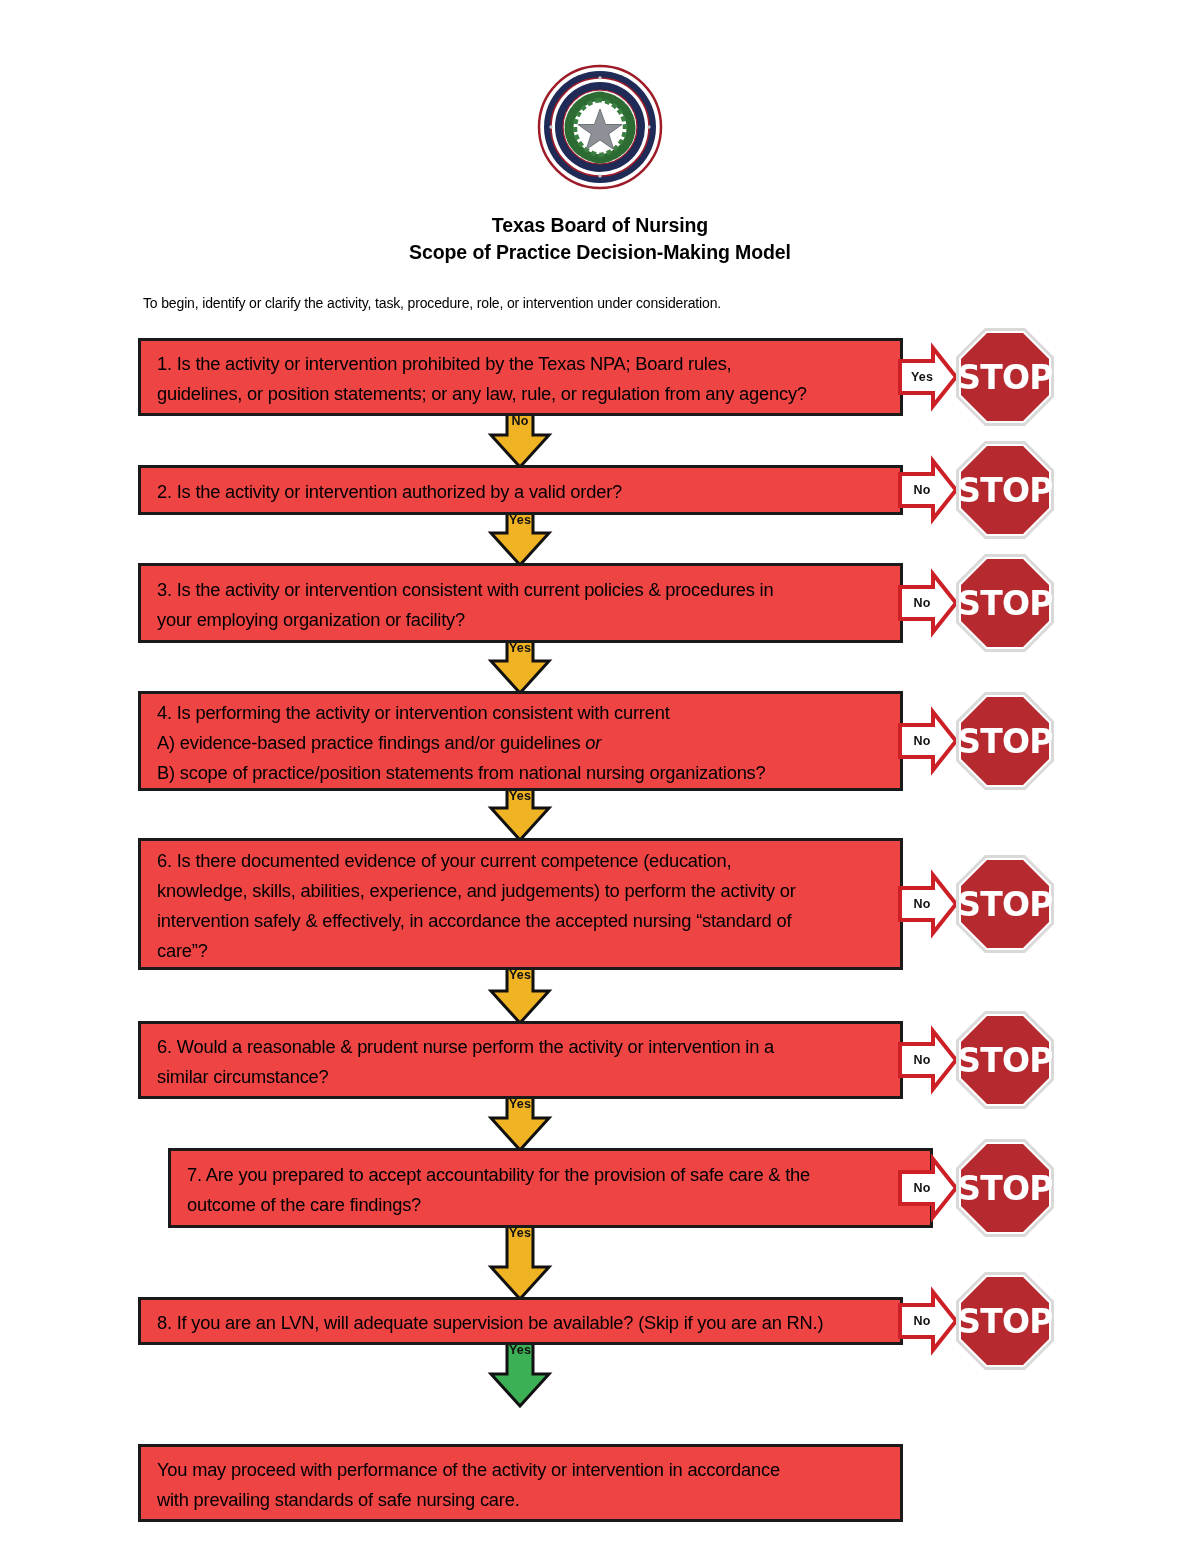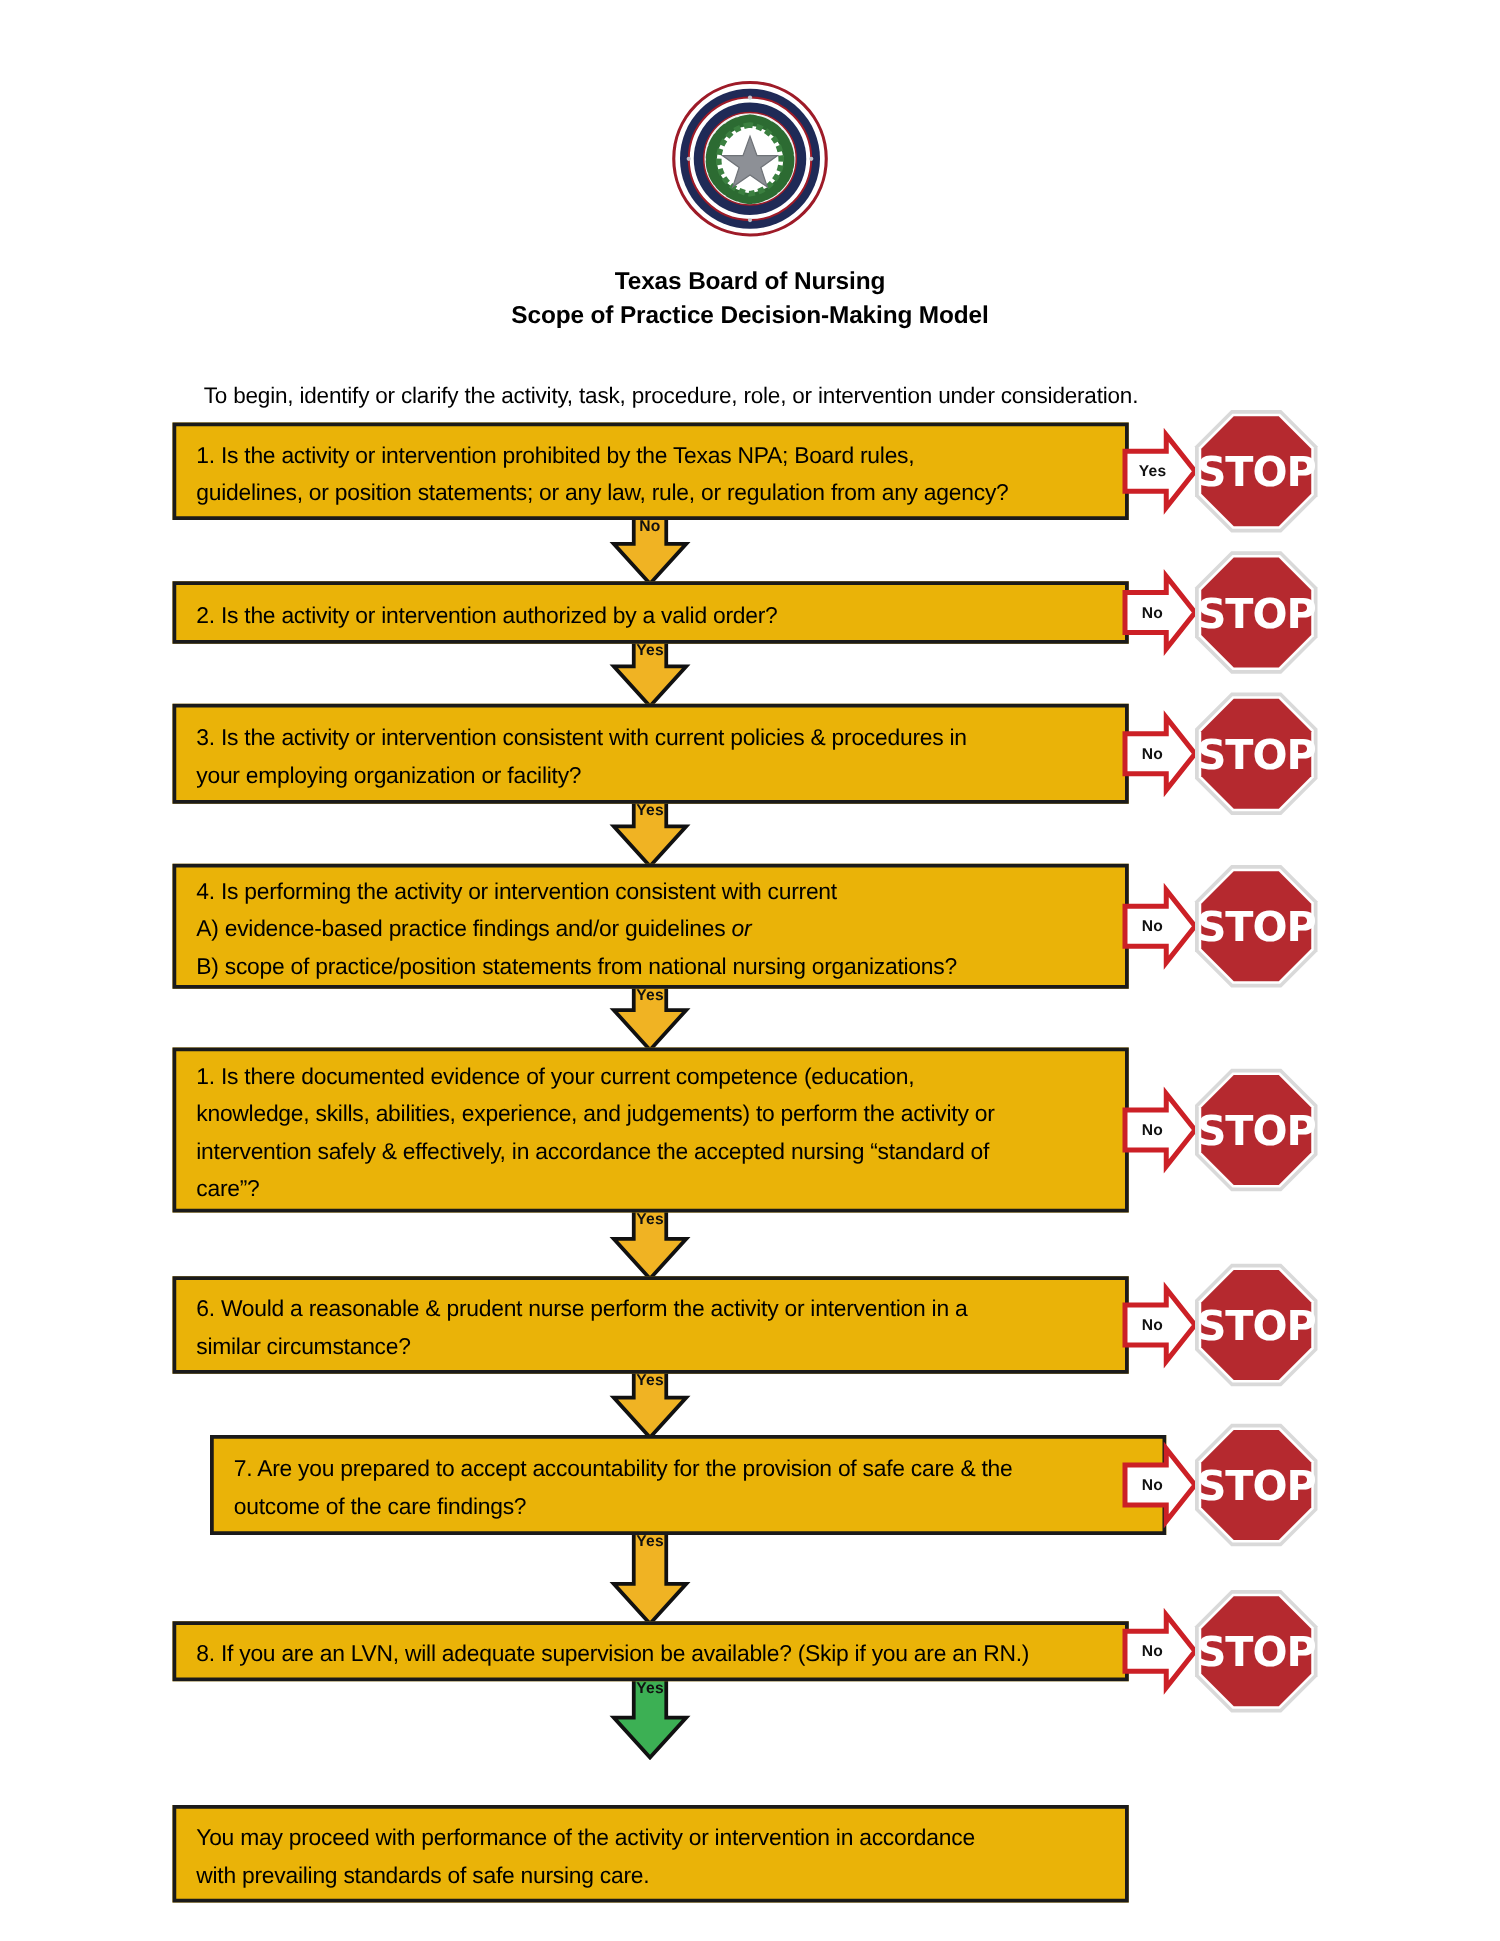--- a/index.html
+++ b/index.html
@@ -46,42 +46,41 @@
     font-size: 19.5px;
     font-weight: bold;
     line-height: 27px;
     letter-spacing: -0.1px;
   }
 
   
   .intro {
     position: absolute;
     left: 143px;
-    top: 304px;
-    font-size: 18px;
+    top: 291px;
+    font-size: 14px;
     line-height: 24px;
     letter-spacing: -0.15px;
     white-space: nowrap;
-    margin-left: 20px;
   }
 
   
   .flow {
     position: absolute;
     left: 0;
     top: 0;
     width: 1200px;
   }
   .qbox {
     position: absolute;
     left: 138px;
     width: 765px;
     box-sizing: border-box;
     border: 3px solid #1a1a1a;
-    background: #eab308;
+    background: #ef4444;
     display: flex;
     align-items: center;
     padding: 4px 14px 0 16px;
     z-index: 4;
   }
   .qtext {
     font-size: 18.3px;
     line-height: 30px;
     letter-spacing: -0.2px;
     color: #000;
@@ -314,21 +313,21 @@
         </div>
       </div>
       <div class="darrow" style="top: 787px; height: 55px;">
         <svg viewBox="0 0 66 55" width="66" height="55" preserveAspectRatio="none">
           <polygon points="20,0 46,0 46,21 62,21 33,53 4,21 20,21" fill="#f0b323" stroke="#111111" stroke-width="3" stroke-linejoin="miter"></polygon>
         </svg>
         <div class="dlabel">Yes</div>
       </div>
       <div class="qbox" style="top: 838px; height: 132px;">
         <div class="qtext">
-          <div>1. Is there documented evidence of your current competence (education,</div>
+          <div>6. Is there documented evidence of your current competence (education,</div>
           <div>knowledge, skills, abilities, experience, and judgements) to perform the activity or</div>
           <div>intervention safely &amp; effectively, in accordance the accepted nursing “standard of</div>
           <div>care”?</div>
         </div>
       </div>
       <div class="branch" style="left: 897px; top: 852px;">
         <div class="rarrow">
           <svg viewBox="0 0 62 70">
             <polygon points="3,19 36,19 36,6 59,35 36,64 36,51 3,51" fill="#ffffff" stroke="#cc2026" stroke-width="4" stroke-linejoin="miter"></polygon>
           </svg>

